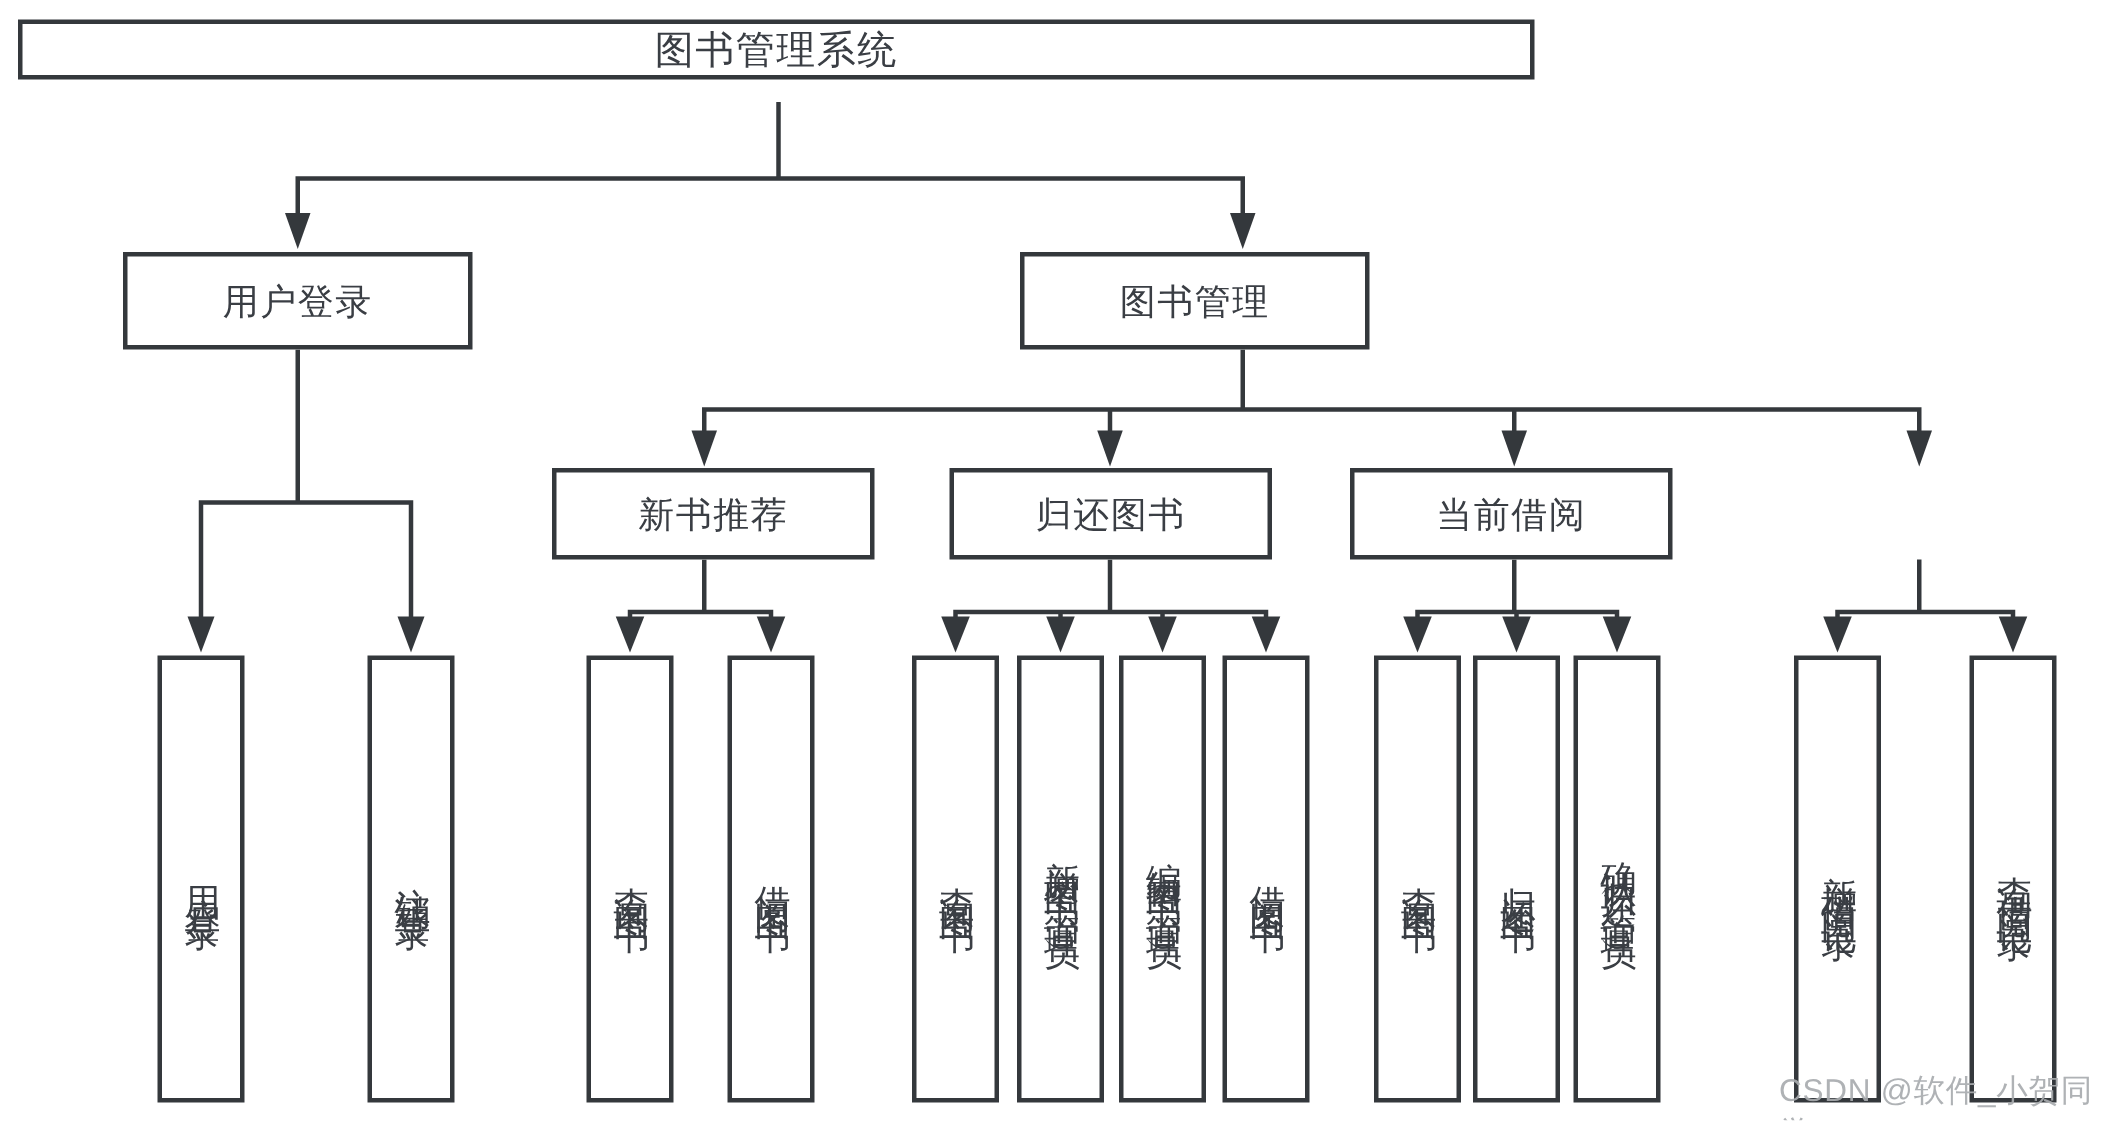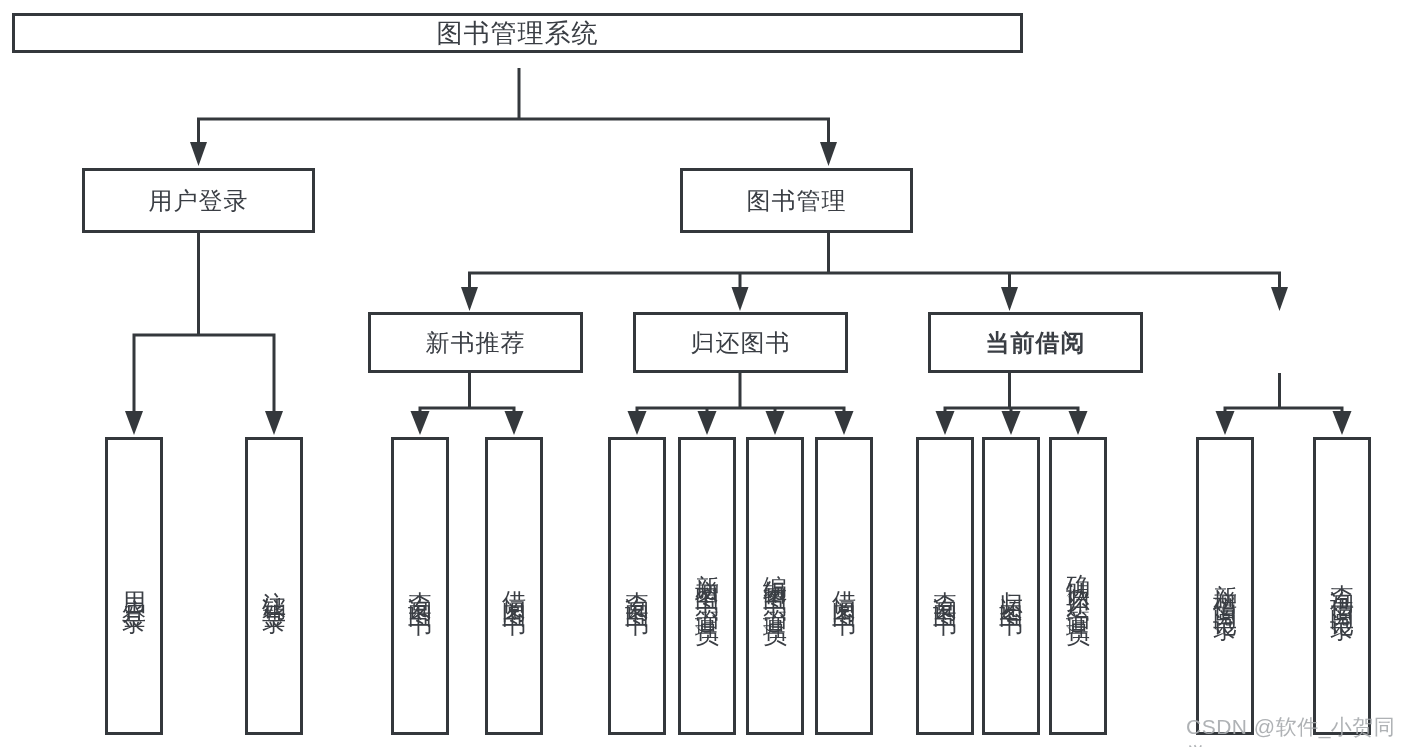--- a/index.html
+++ b/index.html
@@ -118,21 +118,21 @@
     </g>
   </svg>
 
   <div class="node hbox rootbox">图书管理系统</div>
 
   <div class="node hbox l2" style="left:82px;">用户登录</div>
   <div class="node hbox l2" style="left:680px;">图书管理</div>
 
   <div class="node hbox l3" style="left:368px;">新书推荐</div>
   <div class="node hbox l3" style="left:633px;">归还图书</div>
-  <div class="node hbox l3" style="left:928px;font-weight:bold;">当前借阅</div>
+  <div class="node hbox l3" style="left:900px;">当前借阅</div>
 
   <div class="node vbox" style="left:105px;">用户登录</div>
   <div class="node vbox" style="left:245px;">注销登录</div>
 
   <div class="node vbox" style="left:391px;">查询图书</div>
   <div class="node vbox" style="left:485px;">借阅图书</div>
 
   <div class="node vbox" style="left:608px;">查询图书</div>
   <div class="node vbox" style="left:678px;">新增图书（管理员）</div>
   <div class="node vbox" style="left:746px;">编辑图书（管理员）</div>

